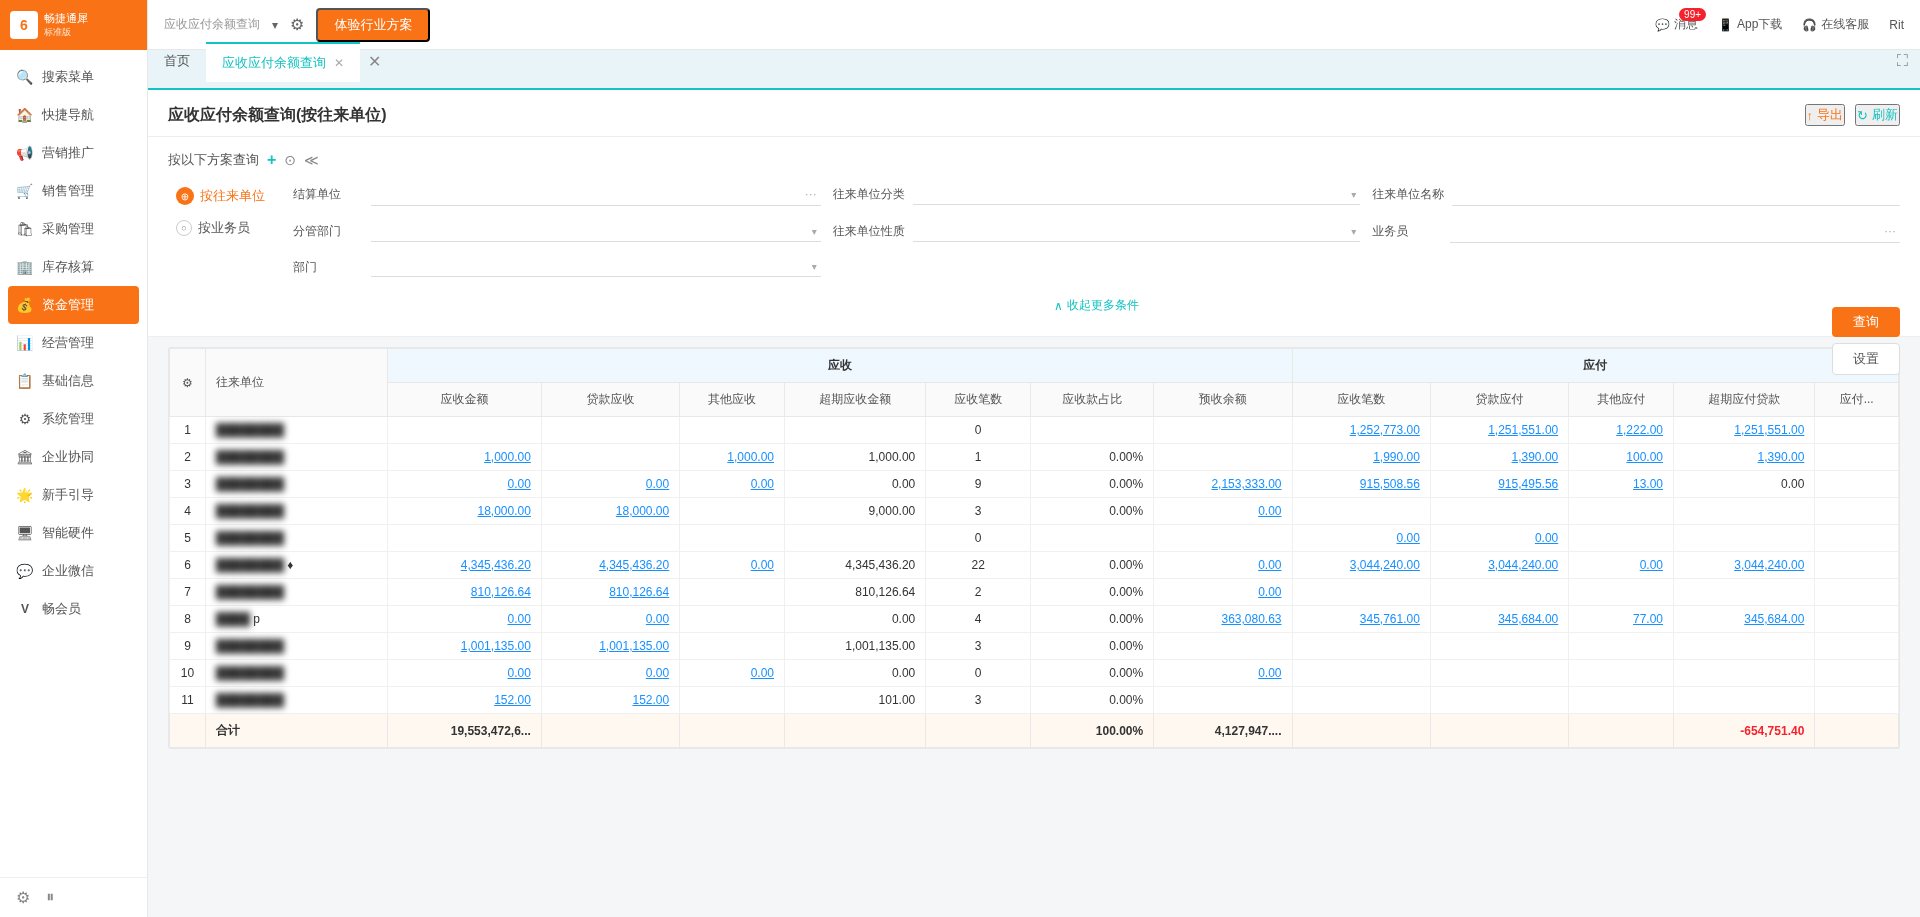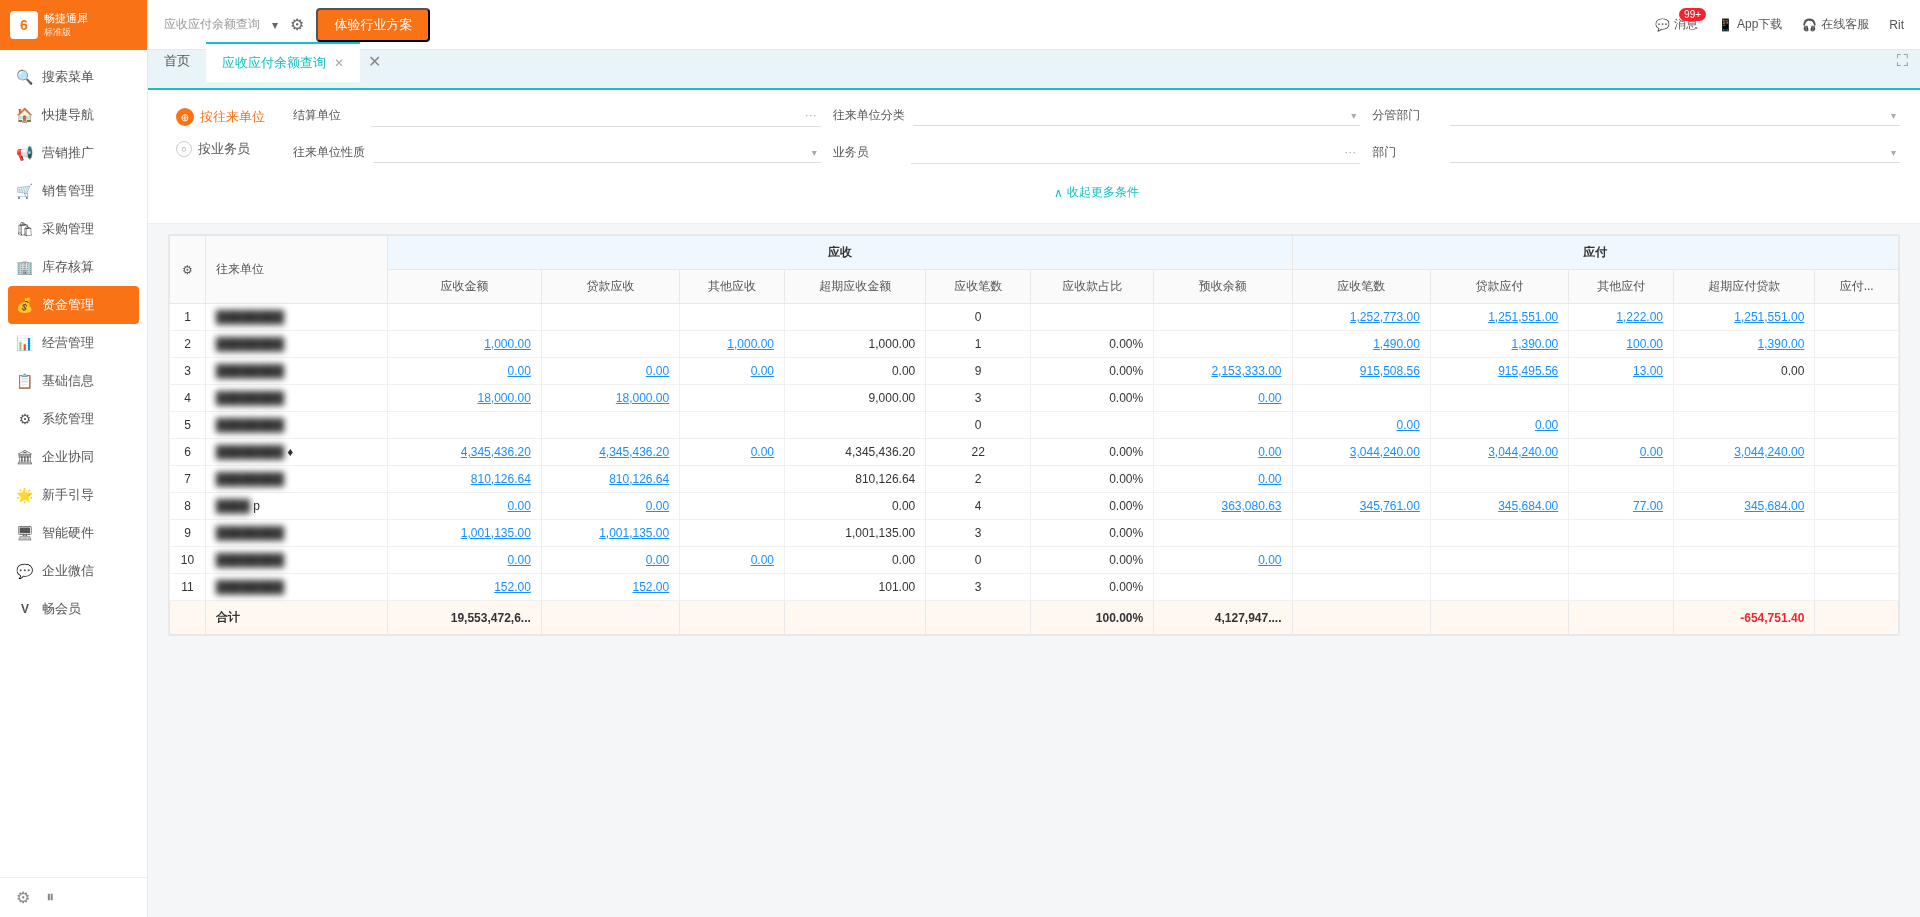--- a/index.html
+++ b/index.html
@@ -211,22 +211,47 @@
     <div class="tab active">
       <span>应收应付余额查询</span>
       <span class="tab-close">✕</span>
     </div>
     <div class="tab-close-main">✕</div>
     <div class="tab-fullscreen">⛶</div>
   </div>
 
   <div class="content">
 
+    <div class="page-header">
+      <h1 class="page-title">应收应付余额查询(按往来单位)</h1>
+      <div class="page-actions">
+        <button class="btn-export">
+          <span>↑</span>
+          <span>导出</span>
+        </button>
+        <button class="btn-refresh">
+          <span>↻</span>
+          <span>刷新</span>
+        </button>
+      </div>
+    </div>
 
     <div class="filter-section">
+      <div class="filter-header">
+        <div style="display:flex;align-items:center;gap:8px;flex:1;">
+          <span class="filter-title">按以下方案查询</span>
+          <span class="filter-add">+</span>
+          <span class="filter-settings-icon">⊙</span>
+          <span class="filter-collapse">≪</span>
+        </div>
+        <div style="position:absolute;right:20px;top:170px;display:flex;flex-direction:column;gap:6px;">
+          <button class="btn-query">查询</button>
+          <button class="btn-set">设置</button>
+        </div>
+      </div>
       <div style="display:flex;gap:0;">
         <div class="filter-nav">
           <div class="filter-nav-item active">
             <div class="nav-icon">⊕</div>
             <span>按往来单位</span>
           </div>
           <div class="filter-nav-item">
             <div class="nav-icon-sm">○</div>
             <span>按业务员</span>
           </div>
@@ -241,20 +266,24 @@
                 <span class="filter-dots">···</span>
               </div>
             </div>
             <div class="filter-row">
               <span class="filter-label">往来单位分类</span>
               <div class="filter-select" style="flex:1;display:flex;align-items:center;border-bottom:1px solid #ddd;padding:4px;">
                 <span class="filter-select-text"></span>
                 <span class="filter-select-arrow">▾</span>
               </div>
             </div>
+            <div class="filter-row">
+              <span class="filter-label">往来单位名称</span>
+              <input class="filter-input" type="text" value="" style="">
+            </div>
 
             <div class="filter-row">
               <span class="filter-label">分管部门</span>
               <div class="filter-select" style="flex:1;display:flex;align-items:center;border-bottom:1px solid #ddd;padding:4px;">
                 <span class="filter-select-text"></span>
                 <span class="filter-select-arrow">▾</span>
               </div>
             </div>
             <div class="filter-row">
               <span class="filter-label">往来单位性质</span>
@@ -332,21 +361,21 @@
             <tr>
               <td class="center">2</td>
               <td class="left row-blurred">████████</td>
               <td><a>1,000.00</a></td>
               <td></td>
               <td><a>1,000.00</a></td>
               <td>1,000.00</td>
               <td class="center">1</td>
               <td>0.00%</td>
               <td></td>
-              <td><a>1,490.00</a></td>
+              <td><a>1,990.00</a></td>
               <td><a>1,390.00</a></td>
               <td><a>100.00</a></td>
               <td><a>1,390.00</a></td>
               <td></td>
             </tr>
             <tr>
               <td class="center">3</td>
               <td class="left row-blurred">████████</td>
               <td><a>0.00</a></td>
               <td><a>0.00</a></td>

